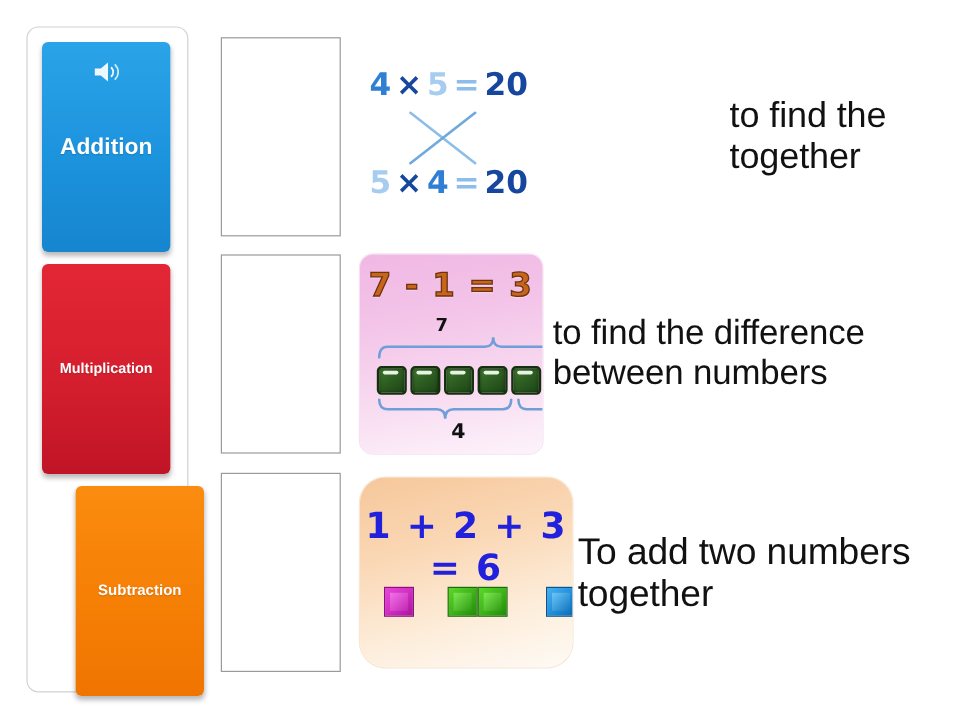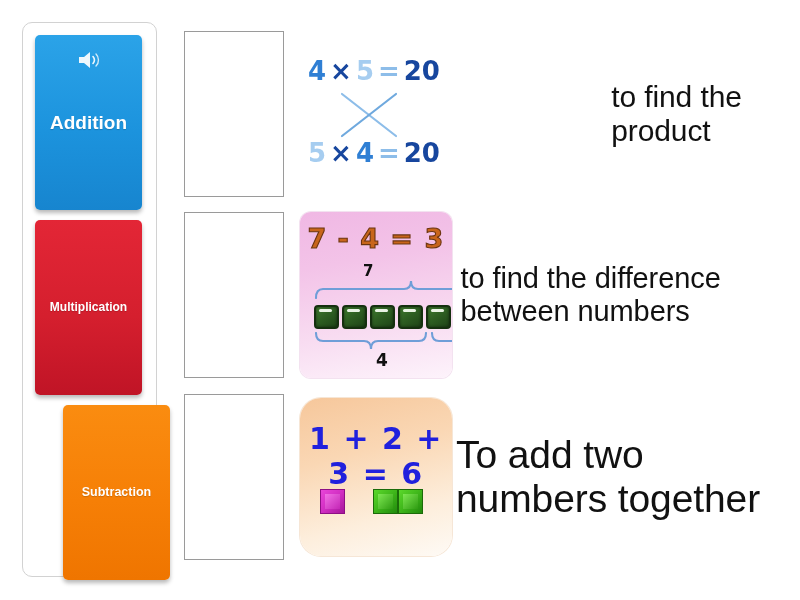--- a/index.html
+++ b/index.html
@@ -111,21 +111,21 @@
   .row-3 { top: 394px; height: 166px; }
 
   .answer-text {
     color: #111111;
     font-size: 30px;
     line-height: 1.14;
     letter-spacing: -0.1px;
   }
   .row-1 .answer-text { margin-left: 178px; }
   .row-2 .answer-text { margin-left: 9px; font-size: 29px; }
-  .row-3 .answer-text { margin-left: 4px; font-size: 39px; }
+  .row-3 .answer-text { margin-left: 4px; font-size: 31px; }
 
   
   .pic-commutative {
     position: relative;
     width: 168px;
     height: 120px;
     background: #ffffff;
     font-family: "DejaVu Sans", sans-serif;
   }
   .eq-line {
@@ -341,26 +341,26 @@
       <svg class="cross-svg" viewBox="0 0 62 50">
         <line x1="4" y1="4" x2="58" y2="46" stroke="#8dbde9" stroke-width="2.2" stroke-linecap="round"></line>
         <line x1="58" y1="4" x2="4" y2="46" stroke="#6fa9de" stroke-width="2.2" stroke-linecap="round"></line>
       </svg>
 
       <div class="eq-line eq-bot">
         <span class="c-light">5</span><span class="c-dark">×</span><span class="c-mid">4</span><span class="c-xlight">=</span><span class="c-dark">20</span>
       </div>
     </div>
 
-    <div class="answer-text">to find the product</div>
+    <div class="answer-text">to find the together</div>
   </div>
 
   <div class="row row-2">
     <div class="pic-sub">
-      <div class="sub-eq">7 - 4 = 3</div>
+      <div class="sub-eq">7 - 1 = 3</div>
       <div class="sub-7">7</div>
 
       <svg class="brace-top" viewBox="0 0 195 19">
         <path d="M2 18 Q2 9 9 9 L90 9 Q97 9 97 1 Q97 9 104 9 L186 9 Q193 9 193 18" fill="none" stroke="#6f9ed8" stroke-width="2.1" stroke-linecap="round"></path>
       </svg>
 
       <div class="blocks-row">
         <div class="gblock"></div>
         <div class="gblock"></div>
         <div class="gblock"></div>

